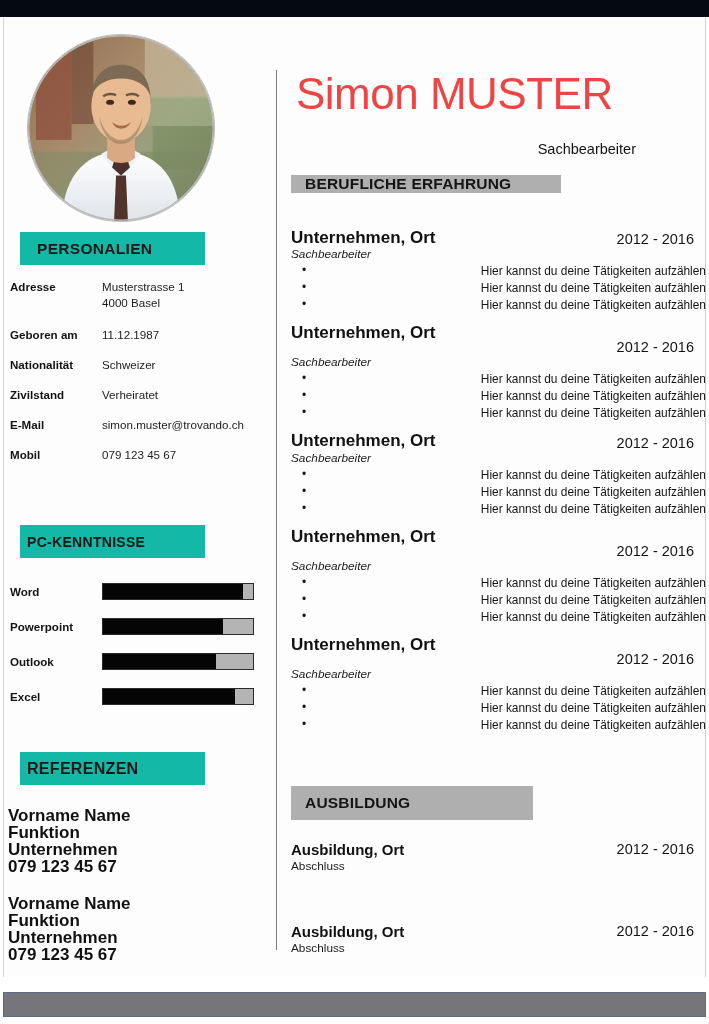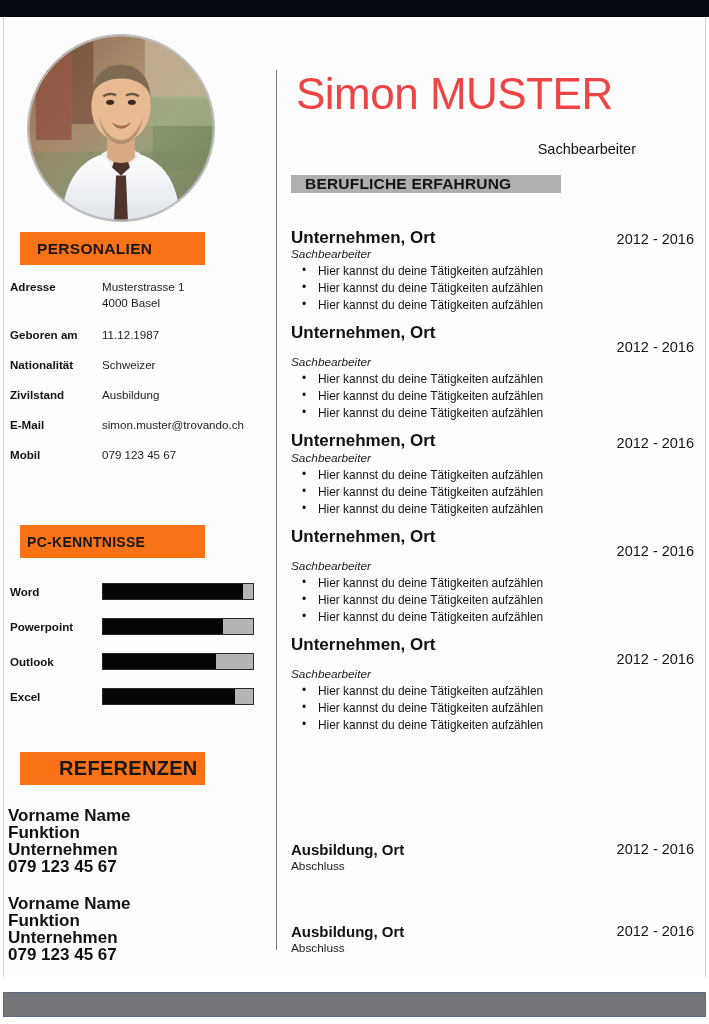--- a/index.html
+++ b/index.html
@@ -74,35 +74,35 @@
     height: 188px;
     border-radius: 50%;
     overflow: hidden;
     border: 1px solid #b9b9b9;
     box-sizing: border-box;
   }
   .photo-svg { display: block; width: 100%; height: 100%; }
 
   .sec-bar {
     position: absolute;
-    background: #f97316;
+    background: #14b8a6;
     display: flex;
     align-items: center;
   }
   .sec-bar span {
     font-weight: bold;
     color: #171717;
     letter-spacing: 0.3px;
   }
   .sec-personalien { left: 20px; top: 215px; width: 185px; height: 33px; }
   .sec-personalien span { font-size: 15.5px; padding-left: 17px; }
   .sec-pc { left: 20px; top: 508px; width: 185px; height: 33px; }
   .sec-pc span { font-size: 14px; padding-left: 7px; }
   .sec-ref { left: 20px; top: 735px; width: 185px; height: 33px; }
-  .sec-ref span { font-size: 20px; padding-left: 7px; margin-left: 32px; }
+  .sec-ref span { font-size: 16px; padding-left: 7px; }
 
   
   .personal-list {
     position: absolute;
     left: 10px;
     top: 262px;
     width: 262px;
   }
   .p-row {
     display: flex;
@@ -249,20 +249,21 @@
     font-size: 11.8px;
     font-style: italic;
     color: #1a1a1a;
     line-height: 16px;
     margin-top: -1px;
   }
   .exp-bullets {
     margin: 1px 0 0 0;
     padding: 0;
     list-style: none;
+    text-align: right;
   }
   .exp-bullets li {
     position: relative;
     font-size: 11.9px;
     color: #151515;
     line-height: 17px;
     padding-left: 27px;
   }
   .exp-bullets li::before {
     content: "\2022";
@@ -383,21 +384,21 @@
       <div class="p-row">
         <div class="p-label">Geboren am</div>
         <div class="p-value">11.12.1987</div>
       </div>
       <div class="p-row">
         <div class="p-label">Nationalität</div>
         <div class="p-value">Schweizer</div>
       </div>
       <div class="p-row">
         <div class="p-label">Zivilstand</div>
-        <div class="p-value">Ausbildung</div>
+        <div class="p-value">Verheiratet</div>
       </div>
       <div class="p-row">
         <div class="p-label">E-Mail</div>
         <div class="p-value">simon.muster@trovando.ch</div>
       </div>
       <div class="p-row">
         <div class="p-label">Mobil</div>
         <div class="p-value">079 123 45 67</div>
       </div>
     </div>
@@ -521,20 +522,23 @@
         </div>
         <div class="exp-role">Sachbearbeiter</div>
         <ul class="exp-bullets">
           <li>Hier kannst du deine Tätigkeiten aufzählen</li>
           <li>Hier kannst du deine Tätigkeiten aufzählen</li>
           <li>Hier kannst du deine Tätigkeiten aufzählen</li>
         </ul>
       </div>
     </div>
 
+    <div class="rsec-bar rsec-ausbildung">
+      <span>AUSBILDUNG</span>
+    </div>
 
     <div class="edu-list">
       <div class="edu-item">
         <div class="edu-head">
           <div class="edu-school">Ausbildung, Ort</div>
           <div class="edu-date">2012 - 2016</div>
         </div>
         <div class="edu-degree">Abschluss</div>
       </div>
       <div class="edu-item">

